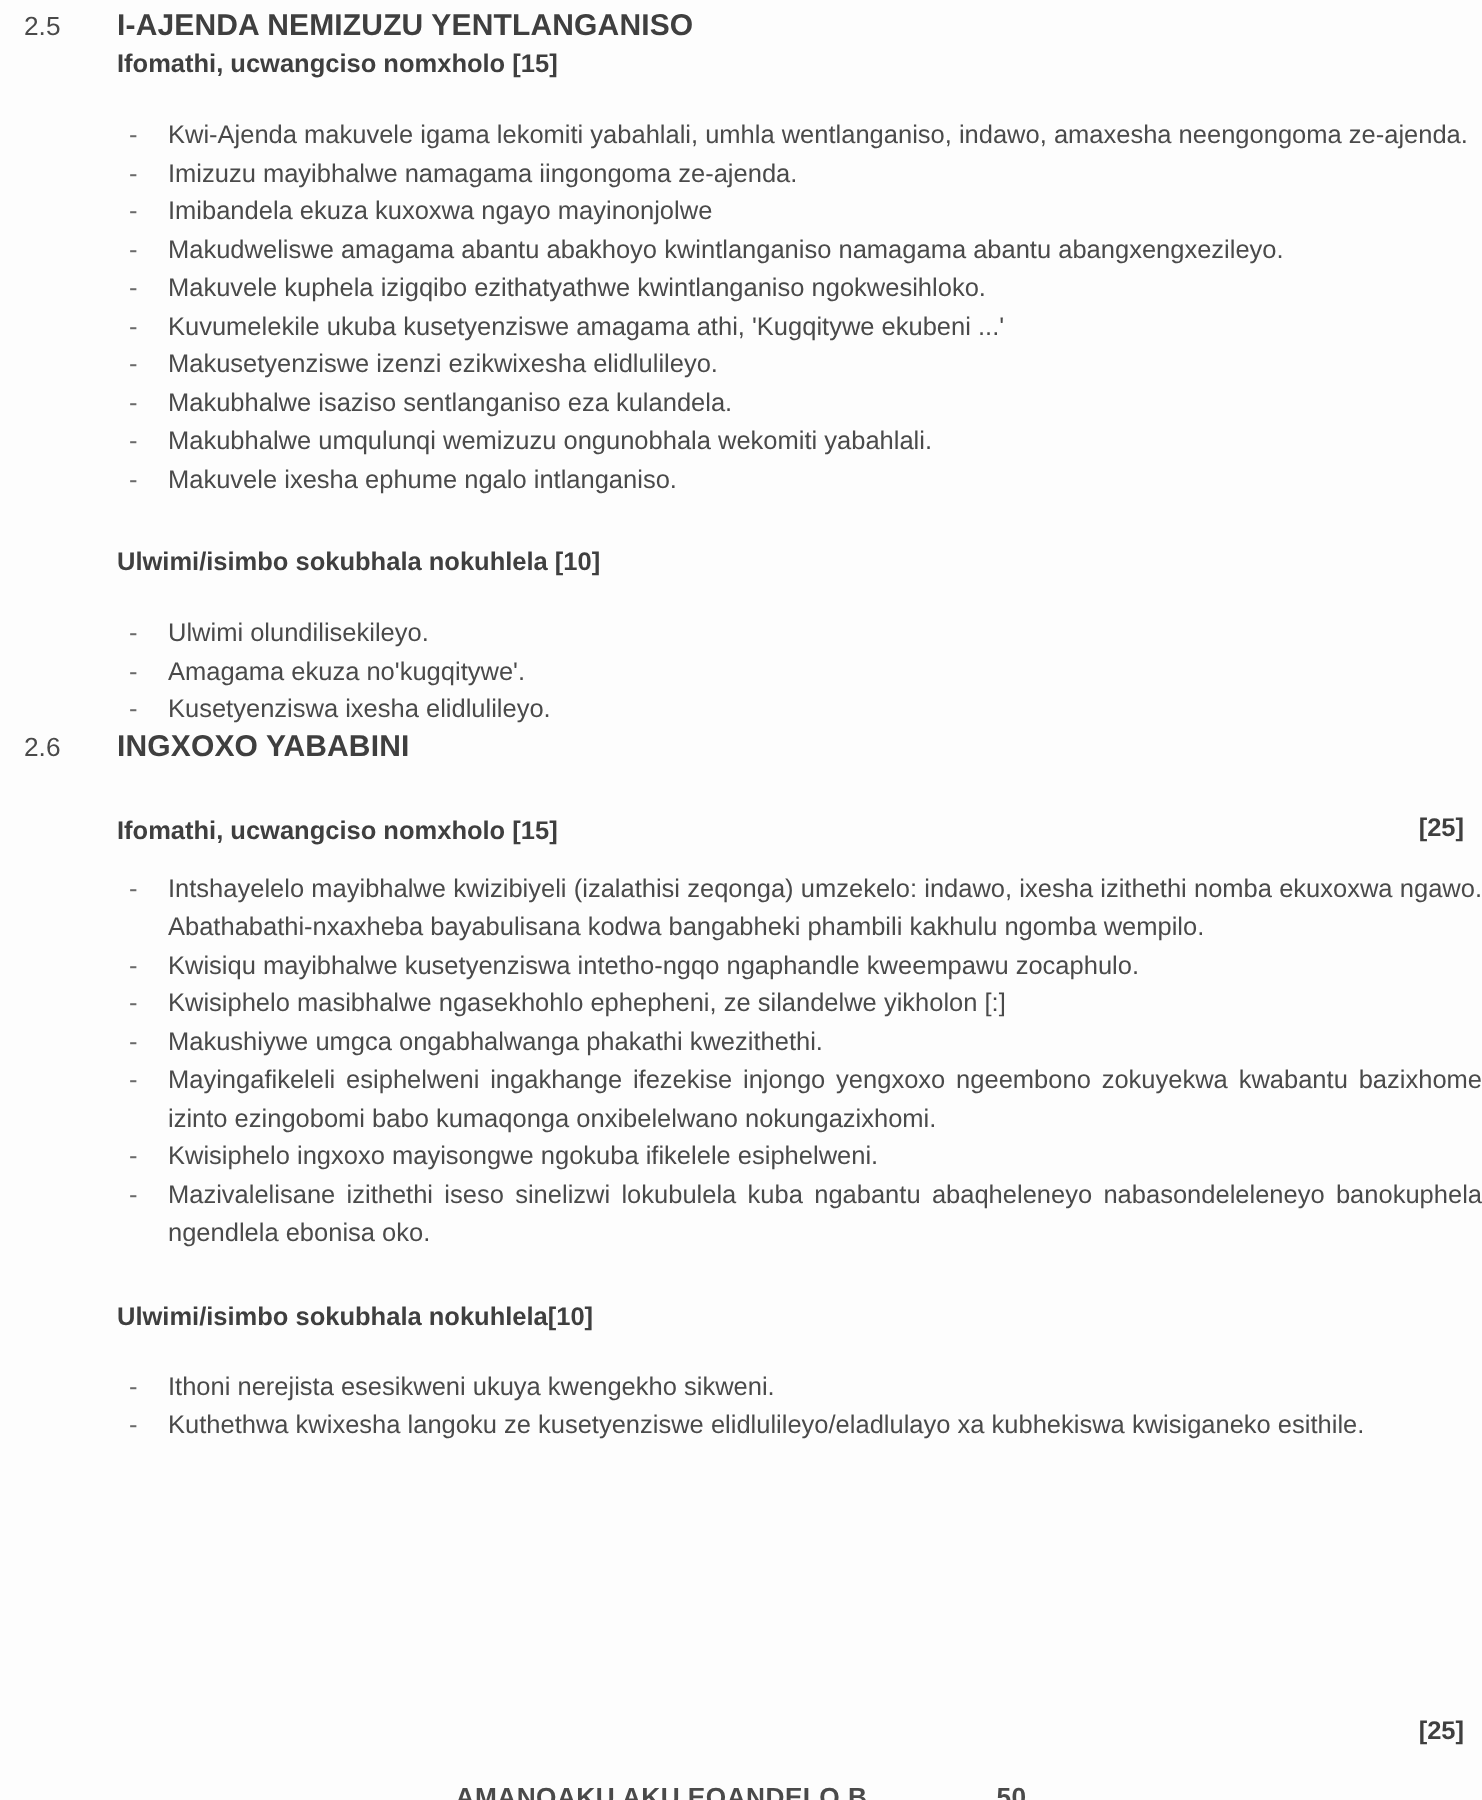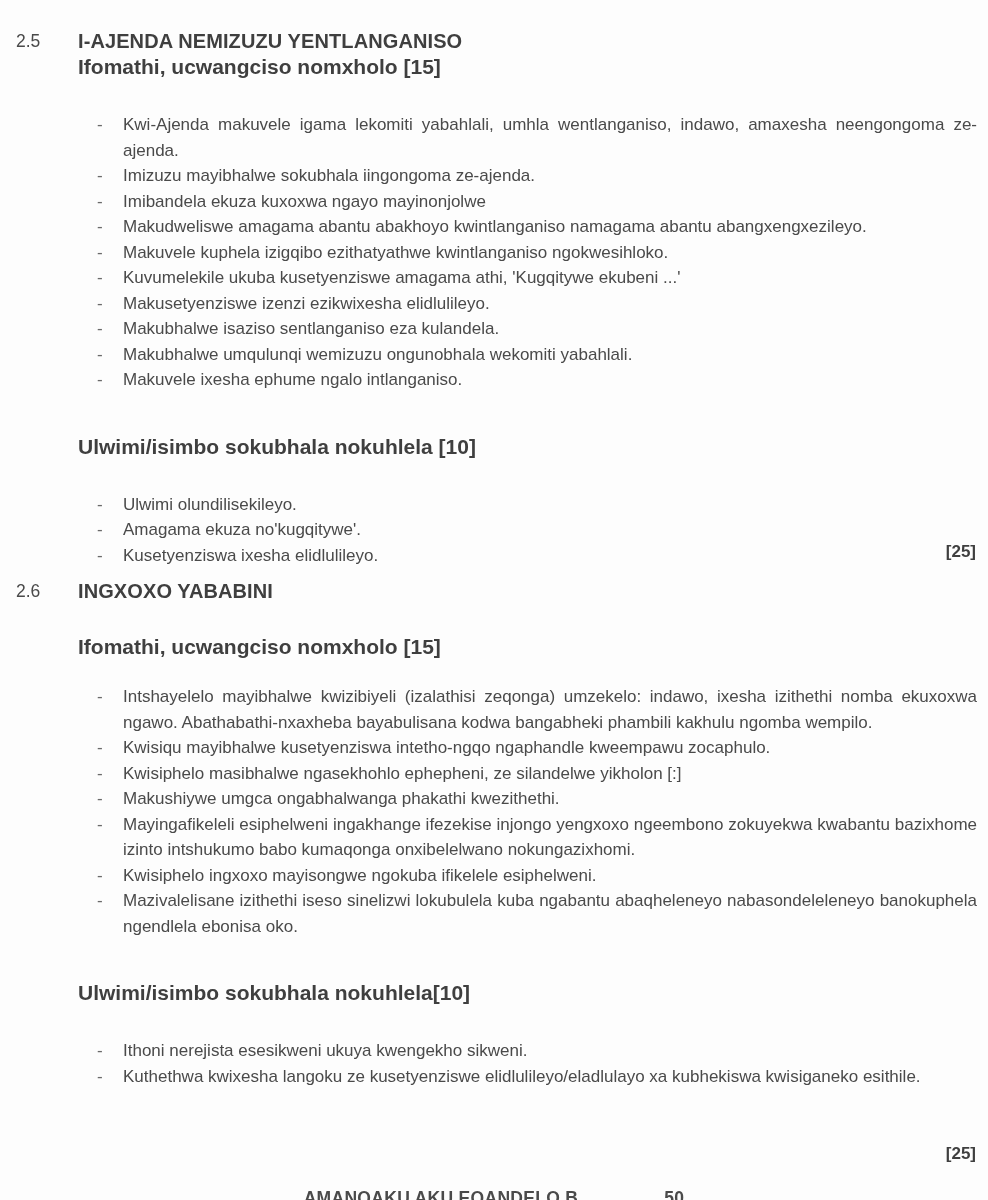--- a/index.html
+++ b/index.html
@@ -52,30 +52,30 @@
   h2.sec-title {
     margin: 0;
     font-size: 20px;
     line-height: 25px;
     font-weight: bold;
     letter-spacing: 0.1px;
     color: #3f3f3f;
   }
   h3.sub-title {
     margin: 0;
-    font-size: 21px;
+    font-size: 17px;
     line-height: 25px;
     font-weight: bold;
     color: #3f3f3f;
   }
 
   
   ul.blist {
     list-style: none;
-    margin: 11px;
+    margin: 0;
     padding: 0;
   }
   ul.blist > li {
     position: relative;
     padding-left: 34px;
     font-size: 17px;
     line-height: 25.5px;
     color: #4a4a4a;
     text-align: justify;
     text-justify: inter-word;
@@ -126,32 +126,32 @@
 
   .spacer-sm { height: 14px; }
   .spacer-md { height: 22px; }
   .spacer-lg { height: 30px; }
 </style>
 </head>
 <body>
 
 <div class="page">
 
-  <div class="section" style="padding-top:29px;">
+  <div class="section" style="padding-top:5px;">
     <div class="sec-row">
       <div class="sec-num txt">2.5</div>
       <div class="sec-body">
         <h2 class="sec-title">I-AJENDA NEMIZUZU YENTLANGANISO</h2>
         <h3 class="sub-title">Ifomathi, ucwangciso nomxholo [15]</h3>
 
         <div class="spacer-md"></div>
 
         <ul class="blist indent-a">
           <li>Kwi-Ajenda makuvele igama lekomiti yabahlali, umhla wentlanganiso, indawo, amaxesha neengongoma ze-ajenda.</li>
-          <li class="nojust">Imizuzu mayibhalwe sokubhala iingongoma ze-ajenda.</li>
+          <li class="nojust">Imizuzu mayibhalwe namagama iingongoma ze-ajenda.</li>
           <li class="nojust">Imibandela ekuza kuxoxwa ngayo mayinonjolwe</li>
           <li>Makudweliswe amagama abantu abakhoyo kwintlanganiso namagama abantu abangxengxezileyo.</li>
           <li class="nojust">Makuvele kuphela izigqibo ezithatyathwe kwintlanganiso ngokwesihloko.</li>
           <li class="nojust">Kuvumelekile ukuba kusetyenziswe amagama athi, 'Kugqitywe ekubeni ...'</li>
           <li class="nojust">Makusetyenziswe izenzi ezikwixesha elidlulileyo.</li>
           <li class="nojust">Makubhalwe isaziso sentlanganiso eza kulandela.</li>
           <li class="nojust">Makubhalwe umqulunqi wemizuzu ongunobhala wekomiti yabahlali.</li>
           <li class="nojust">Makuvele ixesha ephume ngalo intlanganiso.</li>
         </ul>
 
@@ -182,21 +182,21 @@
 
         <h3 class="sub-title">Ifomathi, ucwangciso nomxholo [15]</h3>
 
         <div class="spacer-sm"></div>
 
         <ul class="blist indent-b">
           <li>Intshayelelo mayibhalwe kwizibiyeli (izalathisi zeqonga) umzekelo: indawo, ixesha izithethi nomba ekuxoxwa ngawo. Abathabathi-nxaxheba bayabulisana kodwa bangabheki phambili kakhulu ngomba wempilo.</li>
           <li>Kwisiqu mayibhalwe kusetyenziswa intetho-ngqo ngaphandle kweempawu zocaphulo.</li>
           <li class="nojust">Kwisiphelo masibhalwe ngasekhohlo ephepheni, ze silandelwe yikholon [:]</li>
           <li class="nojust">Makushiywe umgca ongabhalwanga phakathi kwezithethi.</li>
-          <li>Mayingafikeleli esiphelweni ingakhange ifezekise injongo yengxoxo ngeembono zokuyekwa kwabantu bazixhome izinto intshukumo babo kumaqonga onxibelelwano nokungazixhomi.</li>
+          <li>Mayingafikeleli esiphelweni ingakhange ifezekise injongo yengxoxo ngeembono zokuyekwa kwabantu bazixhome izinto ezingobomi babo kumaqonga onxibelelwano nokungazixhomi.</li>
           <li class="nojust">Kwisiphelo ingxoxo mayisongwe ngokuba ifikelele esiphelweni.</li>
           <li>Mazivalelisane izithethi iseso sinelizwi lokubulela kuba ngabantu abaqheleneyo nabasondeleleneyo banokuphela ngendlela ebonisa oko.</li>
         </ul>
 
         <div class="spacer-lg"></div>
 
         <h3 class="sub-title">Ulwimi/isimbo sokubhala nokuhlela[10]</h3>
 
         <div class="spacer-md"></div>
 

